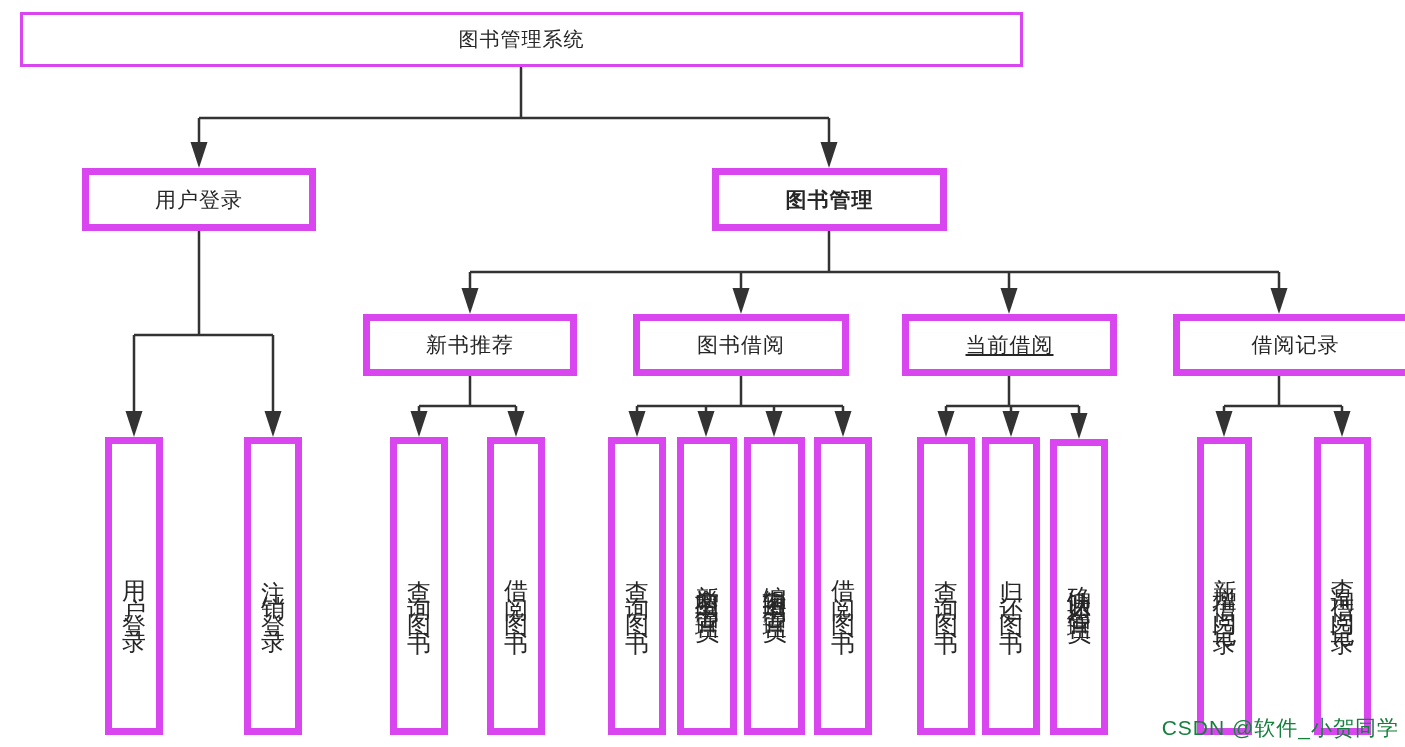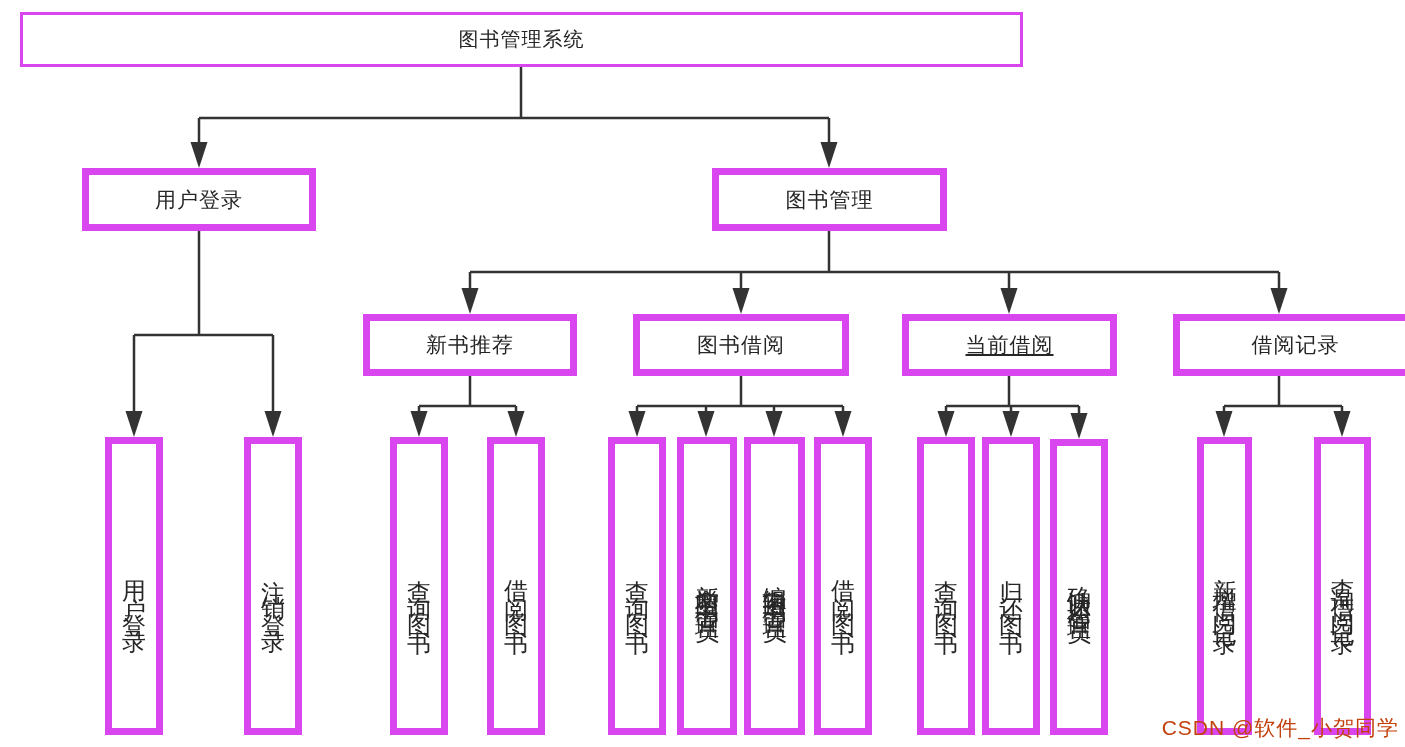--- a/index.html
+++ b/index.html
@@ -42,21 +42,21 @@
     white-space: nowrap;
   }
   .leaf .v-text.space-wide  { letter-spacing: 17px; margin-bottom: -17px; }
   .leaf .v-text.space-mid   { letter-spacing: 11px; margin-bottom: -11px; }
   .leaf .v-text.space-tight { letter-spacing: 5px;  margin-bottom: -5px;  }
   #watermark {
     position: absolute;
     right: 6px;
     bottom: 5px;
     font-size: 21px;
-    color: #c2410c;
+    color: #15803d;
     letter-spacing: 1px;
     pointer-events: none;
   }
 </style>
 </head>
 <body>
 
 <div id="stage">
 
   <svg id="wires" viewBox="0 0 1405 747" xmlns="http://www.w3.org/2000/svg">
@@ -99,21 +99,21 @@
     </g>
   </svg>
 
   <div class="node root h-label" style="left:20px; top:12px; width:1003px; height:55px;">
     <span>图书管理系统</span>
   </div>
 
   <div class="node h-label" style="left:82px; top:168px; width:234px; height:63px;">
     <span>用户登录</span>
   </div>
-  <div class="node h-label" style="left:712px; top:168px; width:235px; height:63px;">
+  <div class="node h-label" style="left:712px; top:168px; width:235px; height:63px;font-weight:bold;">
     <span>图书管理</span>
   </div>
 
   <div class="node h-label" style="left:633px; top:314px; width:216px; height:62px;">
     <span>图书借阅</span>
   </div>
   <div class="node h-label" style="left:363px; top:314px; width:214px; height:62px;">
     <span>新书推荐</span>
   </div>
   <div class="node h-label" style="left:902px; top:314px; width:215px; height:62px;text-decoration:underline;">

